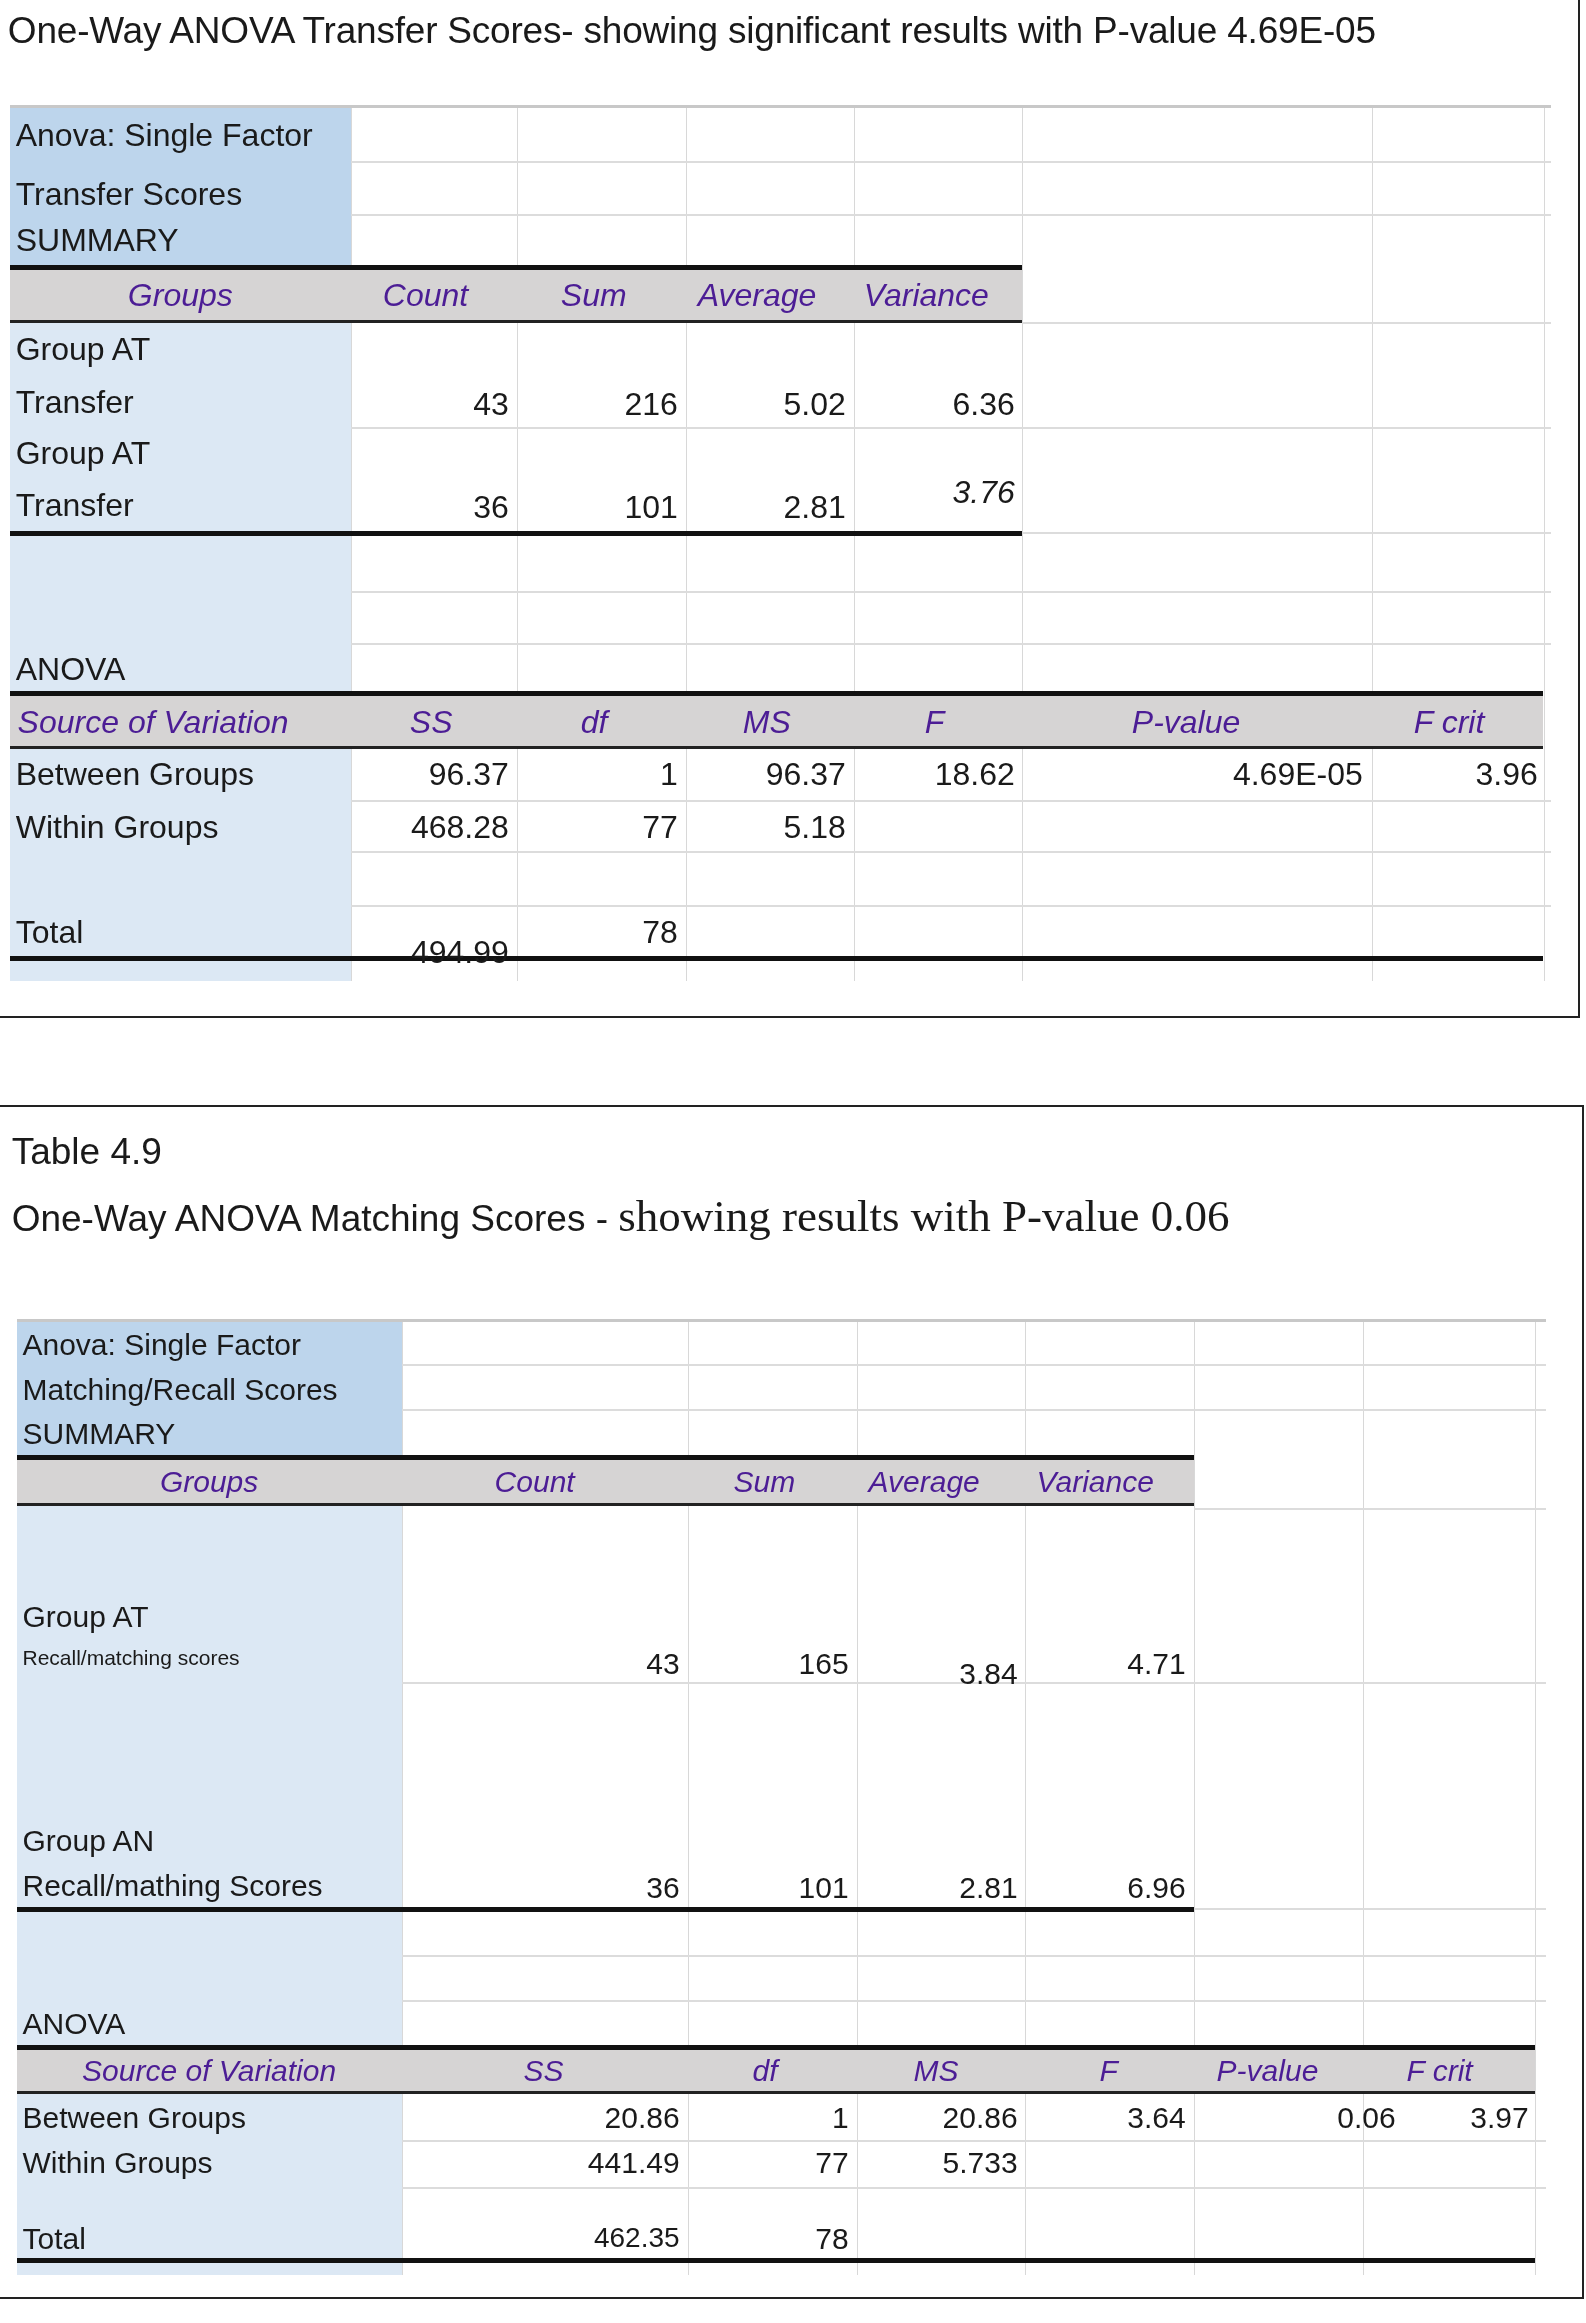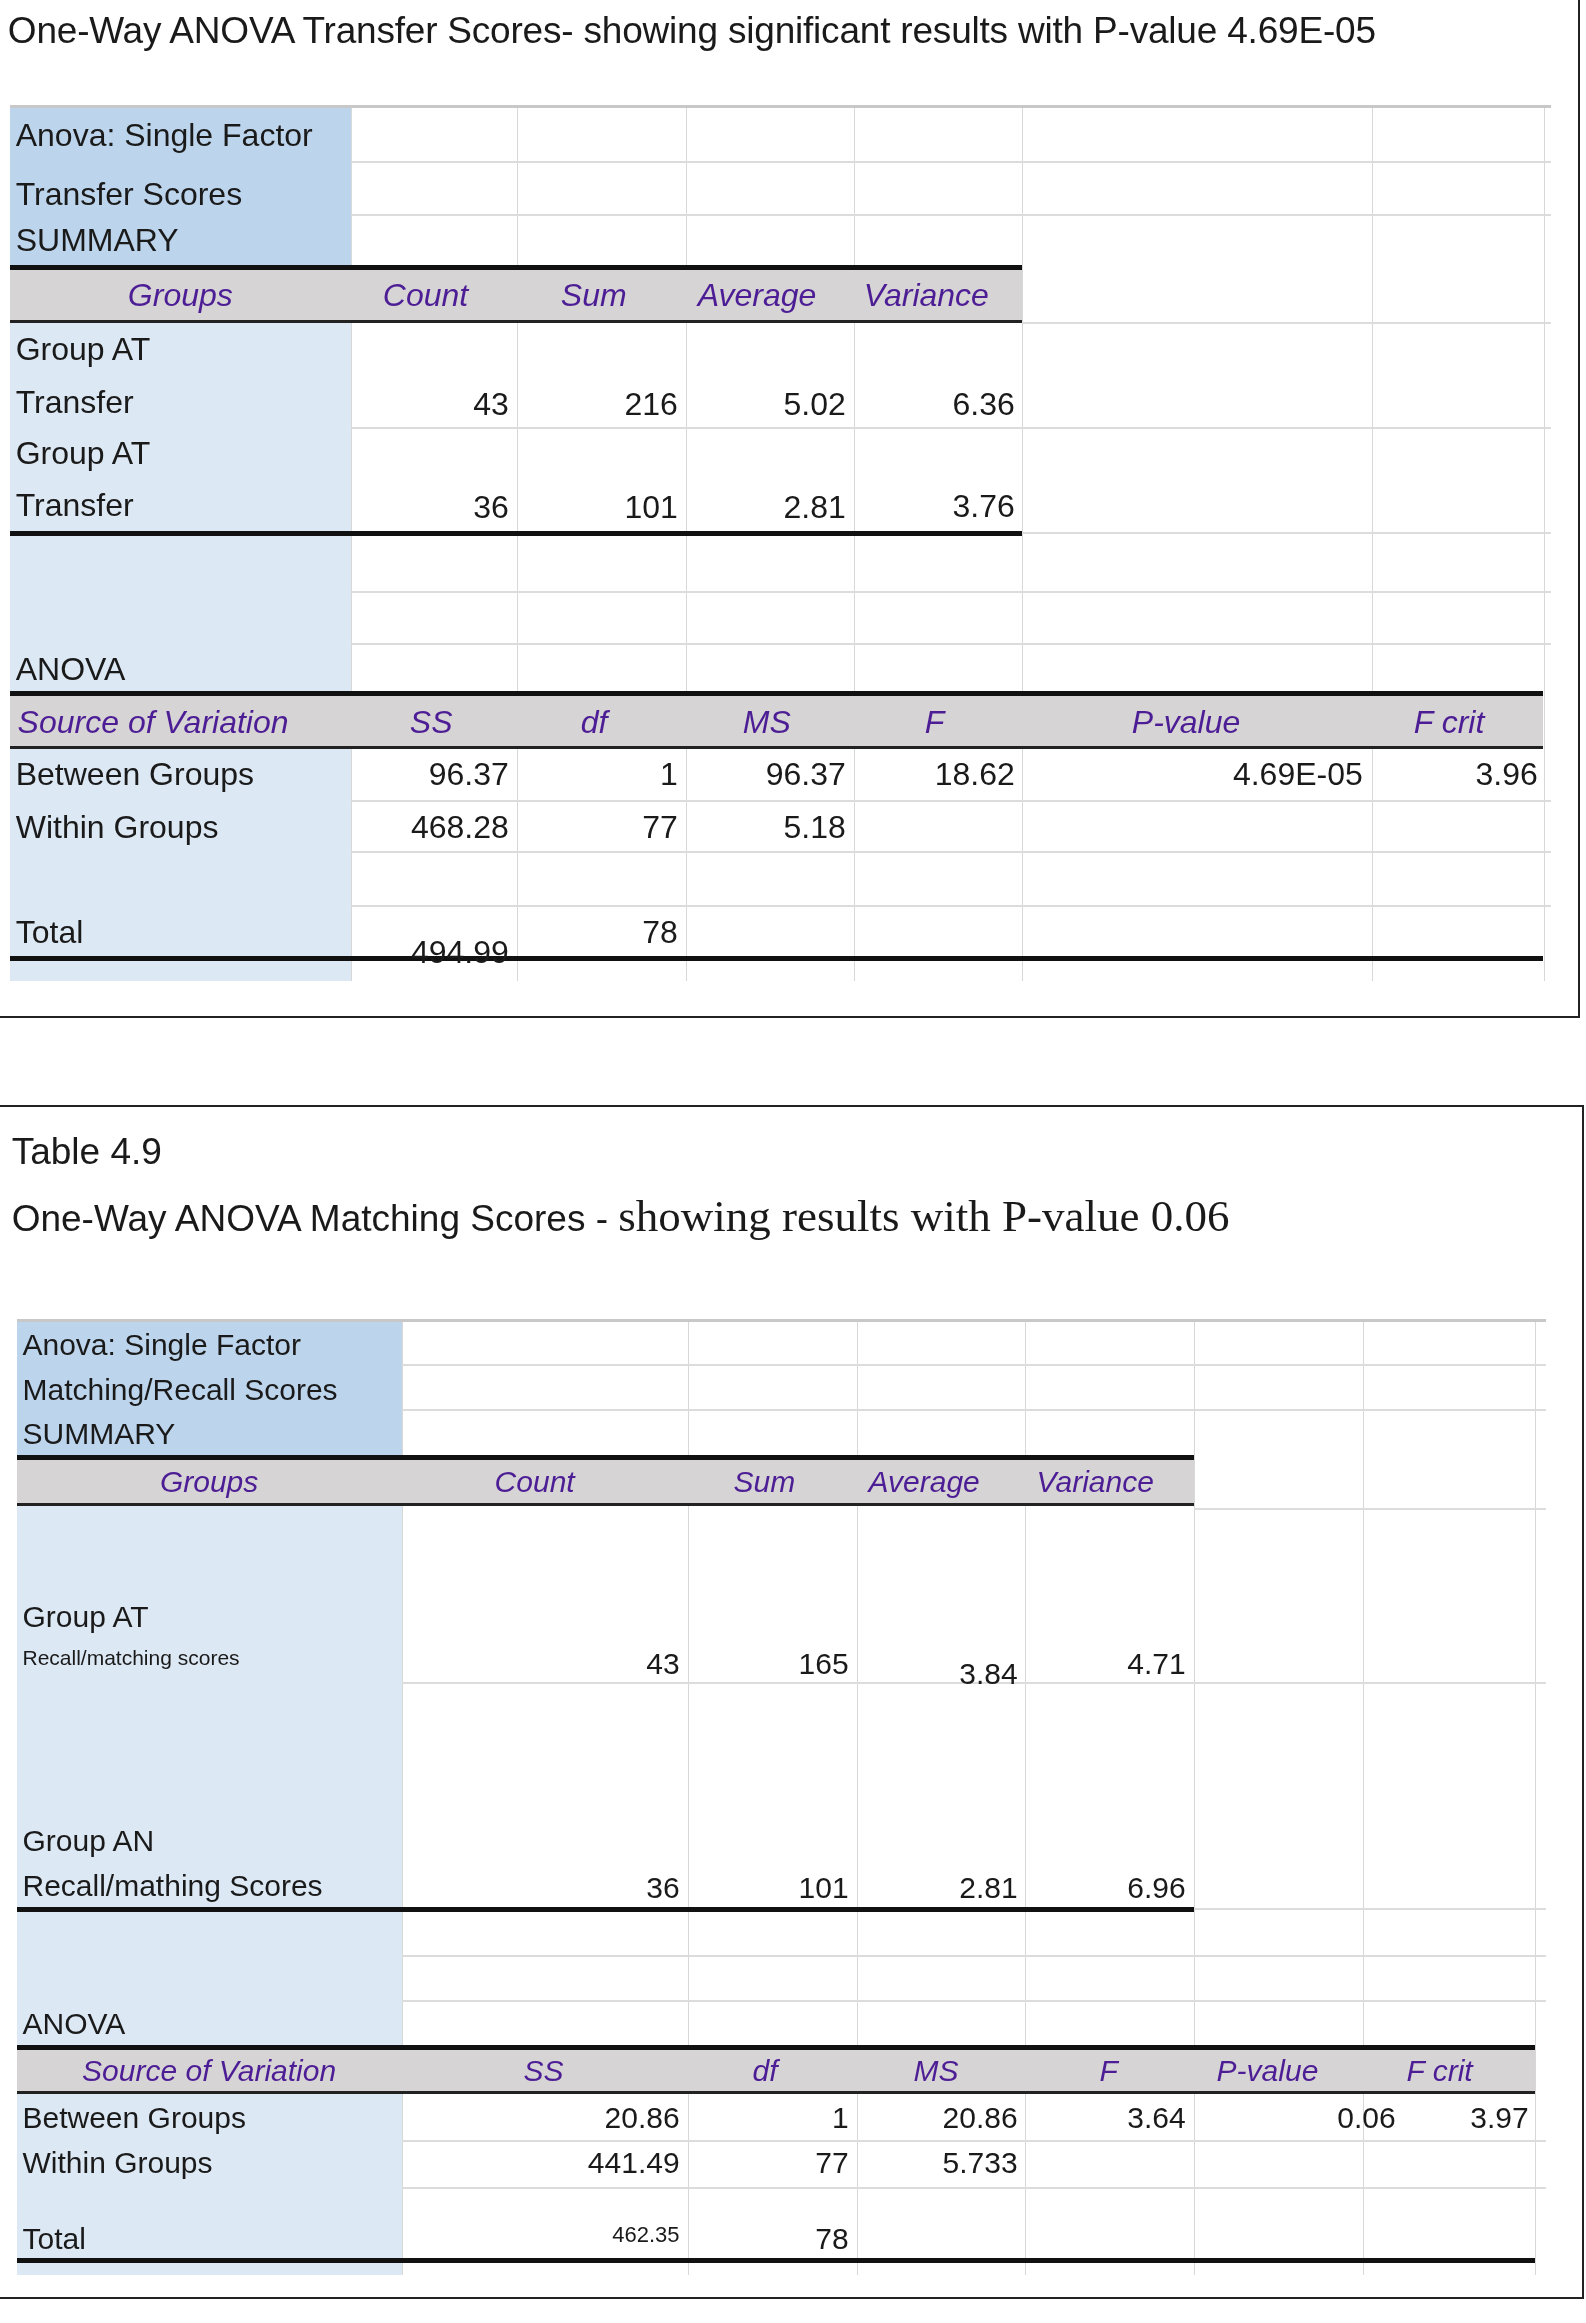--- a/index.html
+++ b/index.html
@@ -81,21 +81,21 @@
   <div class="cell r" style="left:341px; width:158px; top:283px;">43</div>
   <div class="cell r" style="left:507px; width:161px; top:283px;">216</div>
   <div class="cell r" style="left:676px; width:160px; top:283px;">5.02</div>
   <div class="cell r" style="left:844px; width:161px; top:283px;">6.36</div>
 
   <div class="cell" style="left:5.9px; top:332px;">Group AT</div>
   <div class="cell" style="left:5.9px; top:384px;">Transfer</div>
   <div class="cell r" style="left:341px; width:158px; top:386px;">36</div>
   <div class="cell r" style="left:507px; width:161px; top:386px;">101</div>
   <div class="cell r" style="left:676px; width:160px; top:386px;">2.81</div>
-  <div class="cell r" style="left:844px; width:161px; top:385px;">3.76</div>
+  <div class="cell r" style="left:844px; width:161px; top:371px;font-style:italic;">3.76</div>
 
   <div class="cell" style="left:5.9px; top:548px;">ANOVA</div>
 
   <div class="cell i" style="left:7.8px; top:601px;">Source of Variation</div>
   <div class="cell i" style="left:400px; top:601px;">SS</div>
   <div class="cell i" style="left:571px; top:601px;">df</div>
   <div class="cell i" style="left:733px; top:601px;">MS</div>
   <div class="cell i" style="left:915px; top:601px;">F</div>
   <div class="cell i" style="left:1122px; top:601px;">P-value</div>
   <div class="cell i" style="left:1404px; top:601px;">F crit</div>
@@ -195,16 +195,16 @@
   <div class="cell r" style="left:1008px; width:161px; top:784px; font-size:30px;">3.64</div>
   <div class="cell r" style="left:1177px; width:161px; top:784px; font-size:30px;margin-left:41px;">0.06</div>
   <div class="cell r" style="left:1346px; width:166px; top:784px; font-size:30px;">3.97</div>
 
   <div class="cell" style="left:5.9px; top:829px; font-size:30px;">Within Groups</div>
   <div class="cell r" style="left:385px; width:278px; top:829px; font-size:30px;">441.49</div>
   <div class="cell r" style="left:671px; width:161px; top:829px; font-size:30px;">77</div>
   <div class="cell r" style="left:840px; width:161px; top:829px; font-size:30px;">5.733</div>
 
   <div class="cell" style="left:5.9px; top:905px; font-size:30px;">Total</div>
-  <div class="cell r" style="left:385px; width:278px; top:905px; font-size:22px;">462.35</div>
+  <div class="cell r" style="left:385px; width:278px; top:905px; font-size:28px;">462.35</div>
   <div class="cell r" style="left:671px; width:161px; top:905px; font-size:30px;">78</div>
 </div>
 
 
 </body></html>

